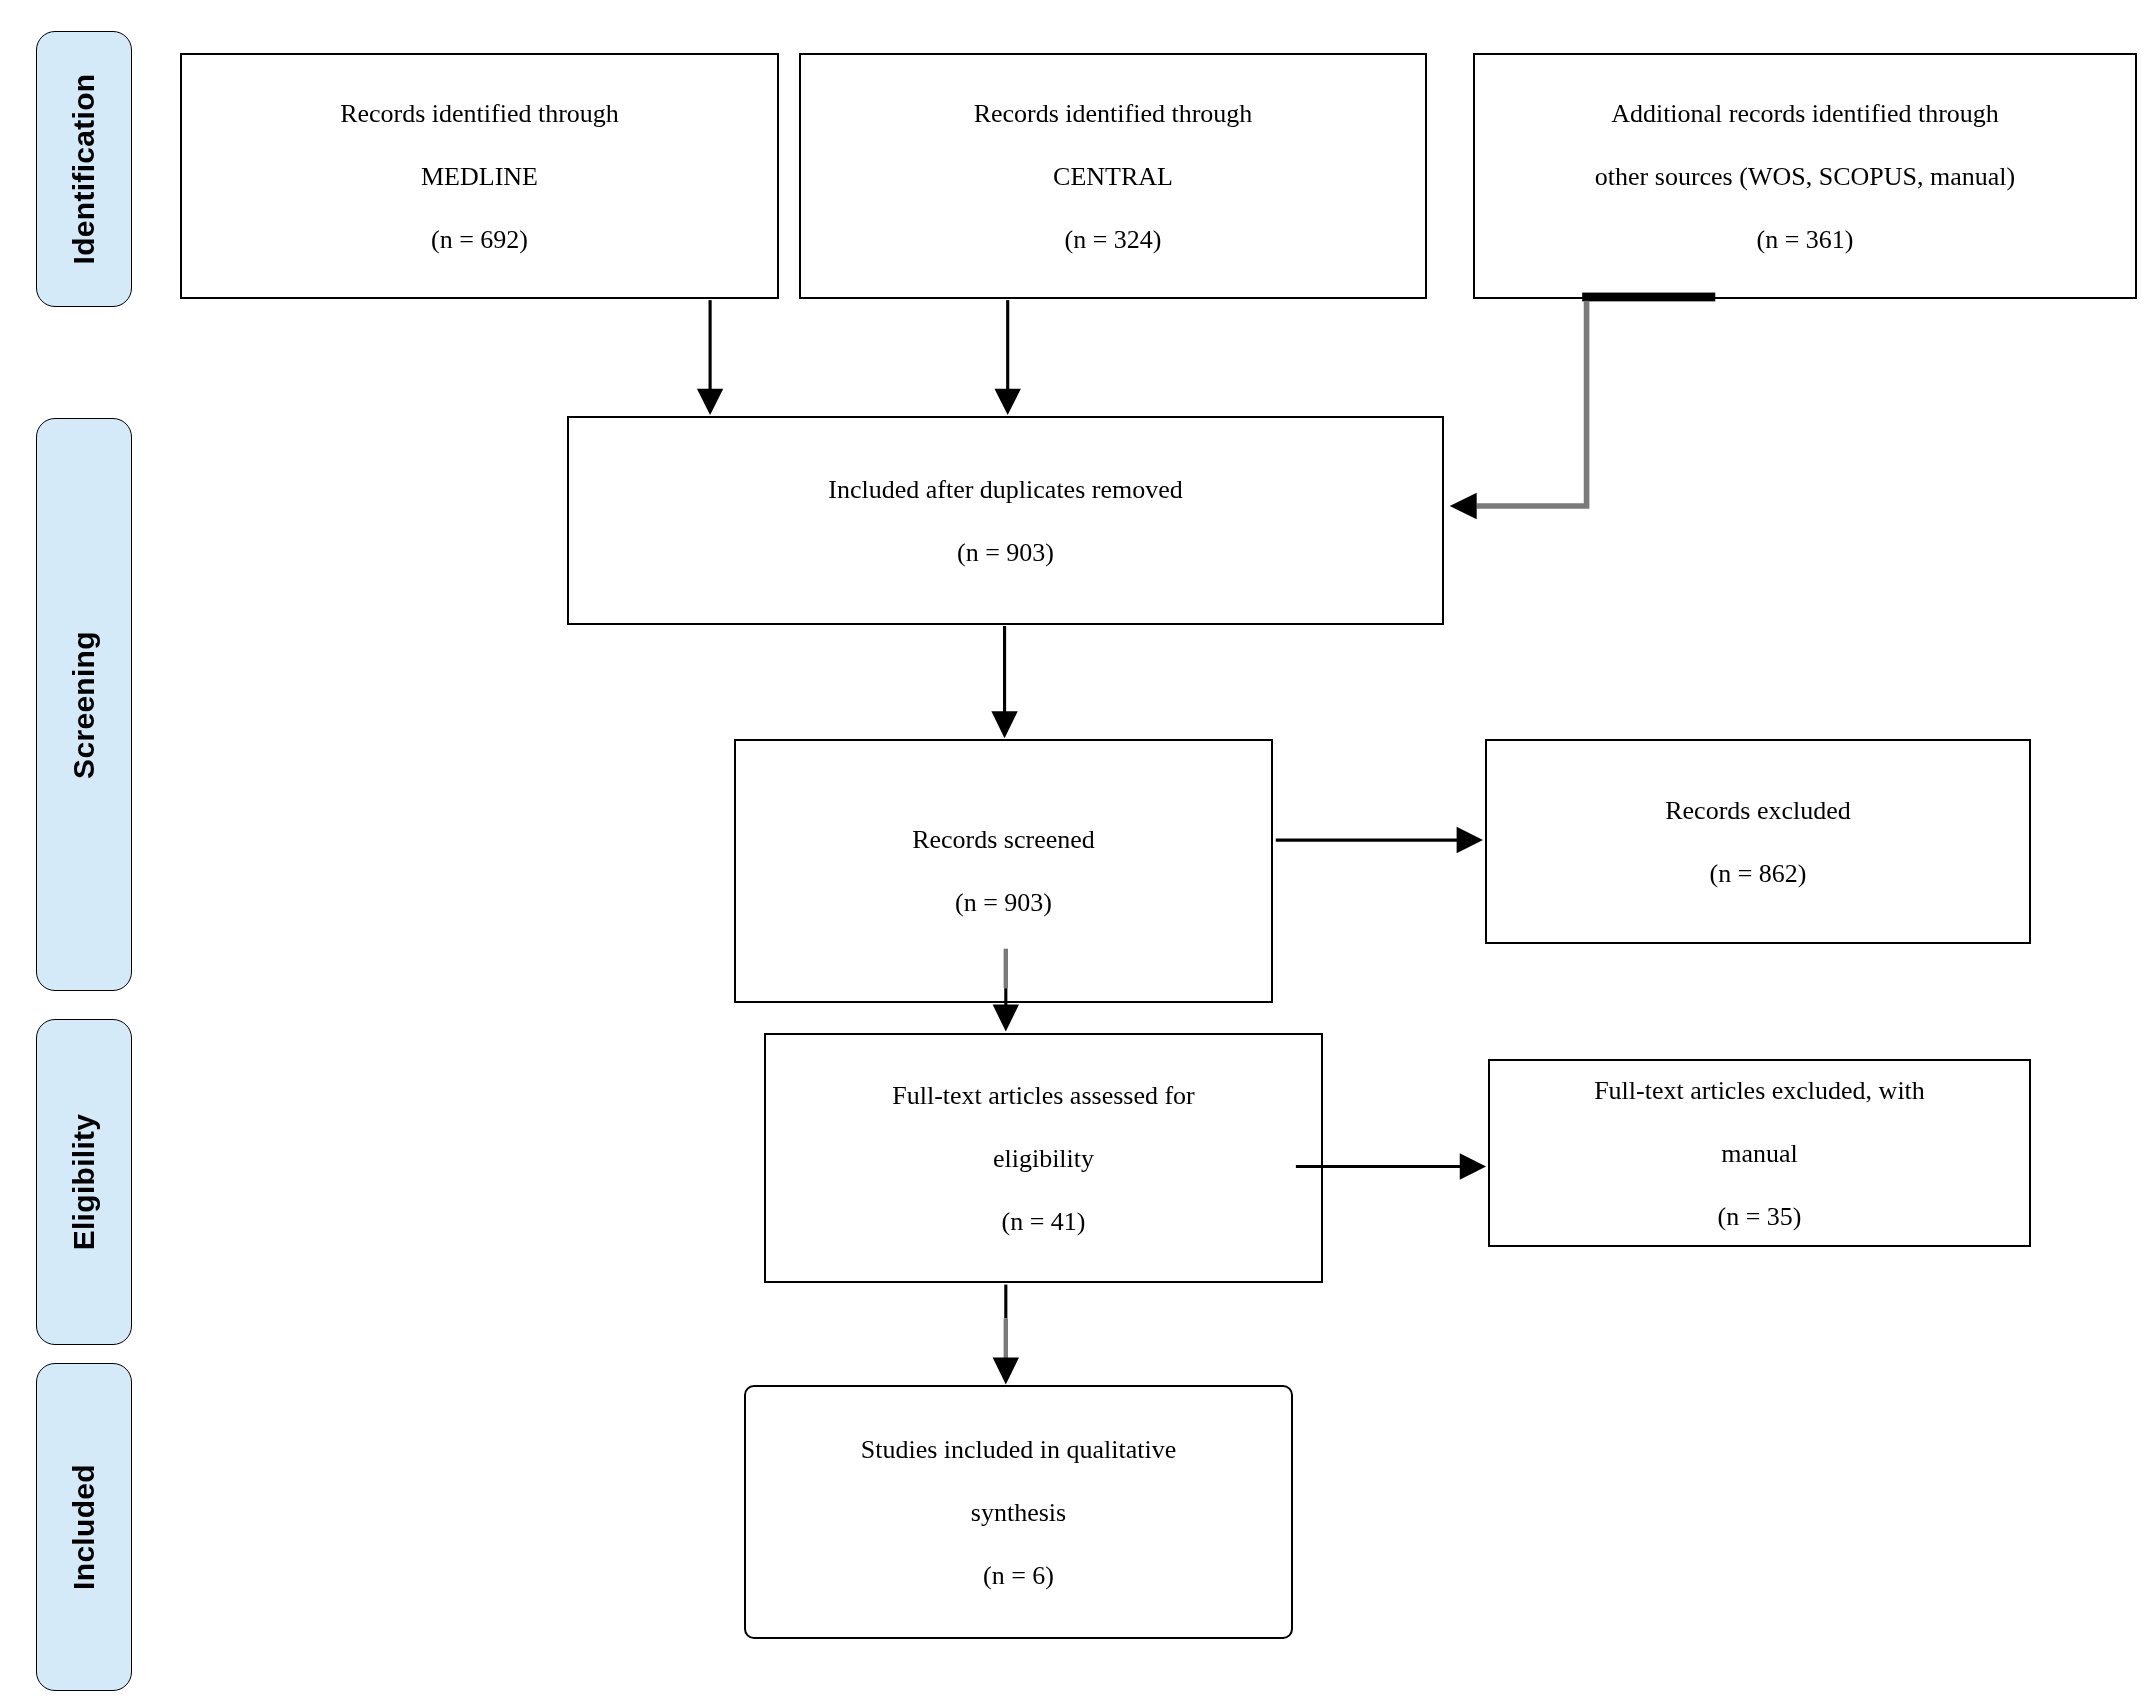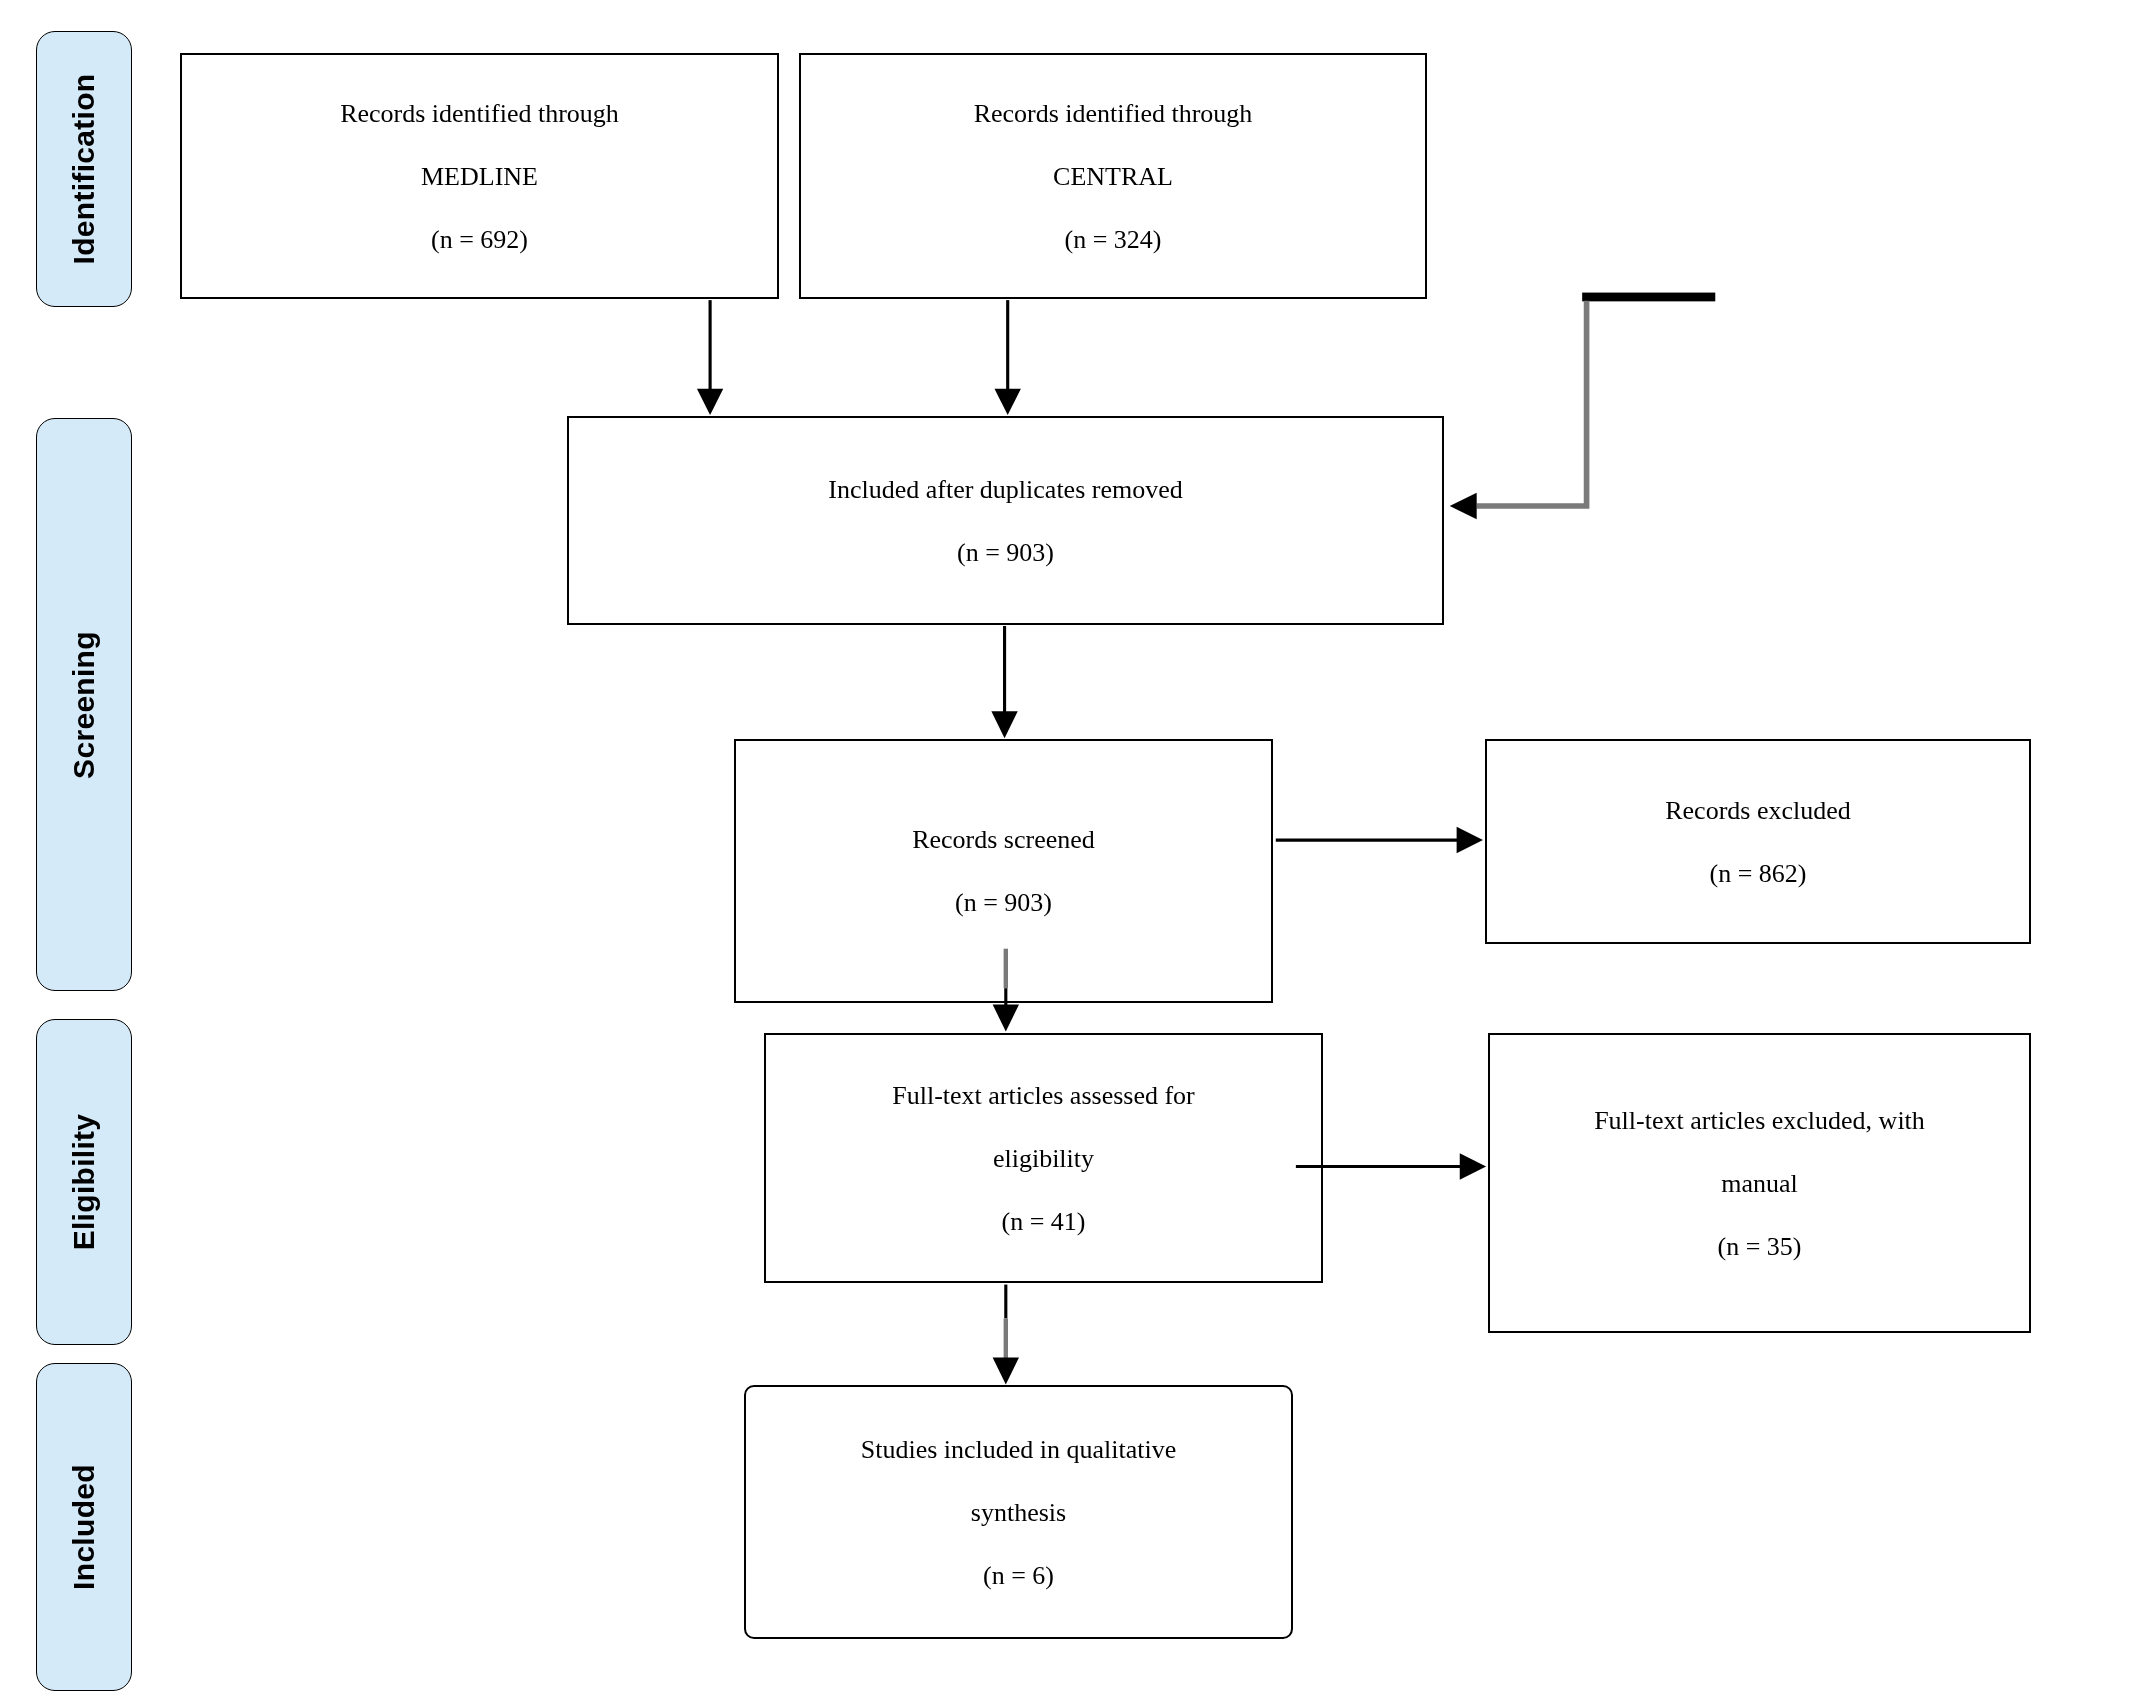--- a/index.html
+++ b/index.html
@@ -82,20 +82,25 @@
     <span>MEDLINE</span>
     <span>(n = 692)</span>
   </div>
 
   <div class="fbox" style="left:799px;top:53px;width:628px;height:246px;">
     <span>Records identified through</span>
     <span>CENTRAL</span>
     <span>(n = 324)</span>
   </div>
 
+  <div class="fbox" style="left:1473px;top:53px;width:664px;height:246px;">
+    <span>Additional records identified through</span>
+    <span>other sources (WOS, SCOPUS, manual)</span>
+    <span>(n = 361)</span>
+  </div>
 
   <div class="fbox" style="left:567px;top:416px;width:877px;height:209px;">
     <span>Included after duplicates removed</span>
     <span>(n = 903)</span>
   </div>
 
   <div class="fbox" style="left:734px;top:739px;width:539px;height:264px;">
     <span>Records screened</span>
     <span>(n = 903)</span>
   </div>
@@ -104,21 +109,21 @@
     <span>Records excluded</span>
     <span>(n = 862)</span>
   </div>
 
   <div class="fbox" style="left:764px;top:1033px;width:559px;height:250px;">
     <span>Full-text articles assessed for</span>
     <span>eligibility</span>
     <span>(n = 41)</span>
   </div>
 
-  <div class="fbox" style="left:1488px;top:1033px;width:543px;height:300px;justify-content:center;">
+  <div class="fbox" style="left:1488px;top:1059px;width:543px;height:188px;justify-content:center;">
     <span>Full-text articles excluded, with</span>
     <span>manual</span>
     <span>(n = 35)</span>
   </div>
 
   <div class="fbox" style="left:744px;top:1385px;width:549px;height:254px;border-radius:10px;">
     <span>Studies included in qualitative</span>
     <span>synthesis</span>
     <span>(n = 6)</span>
   </div>

